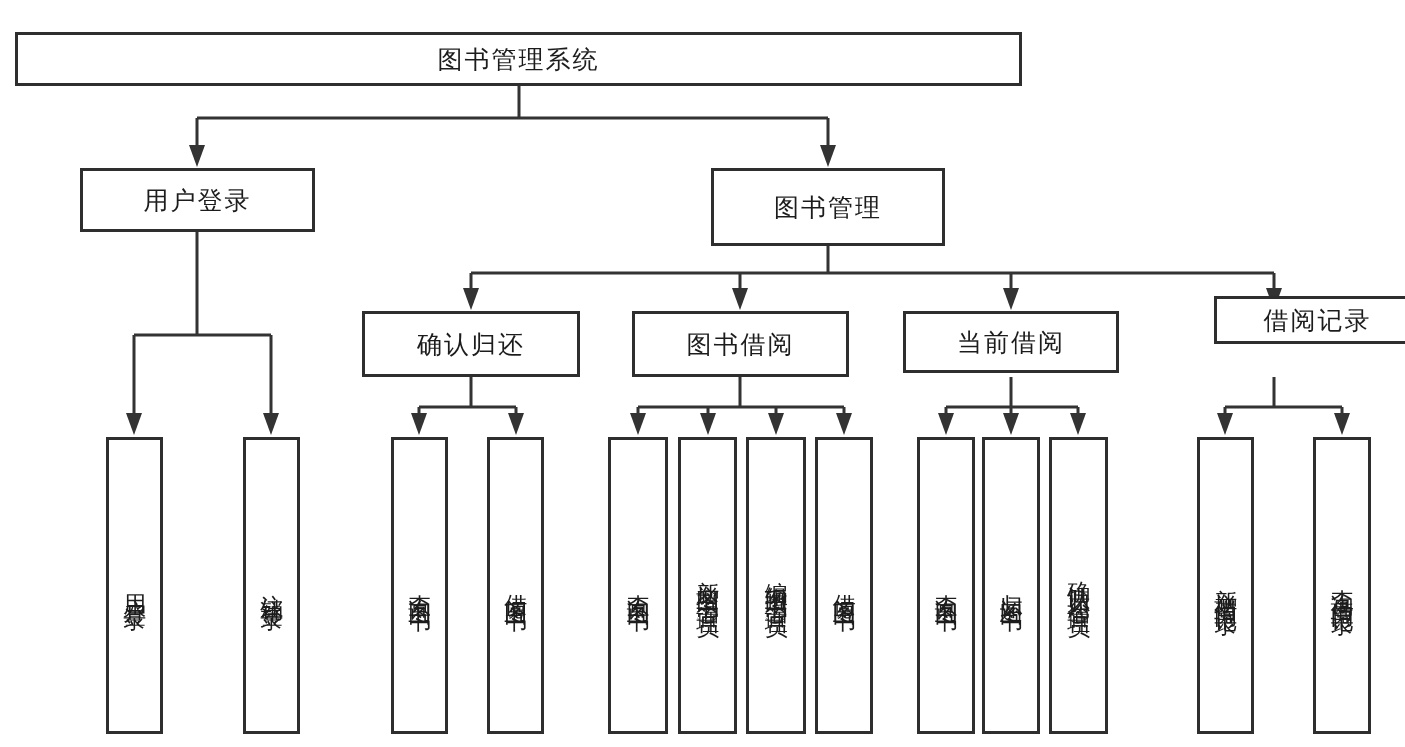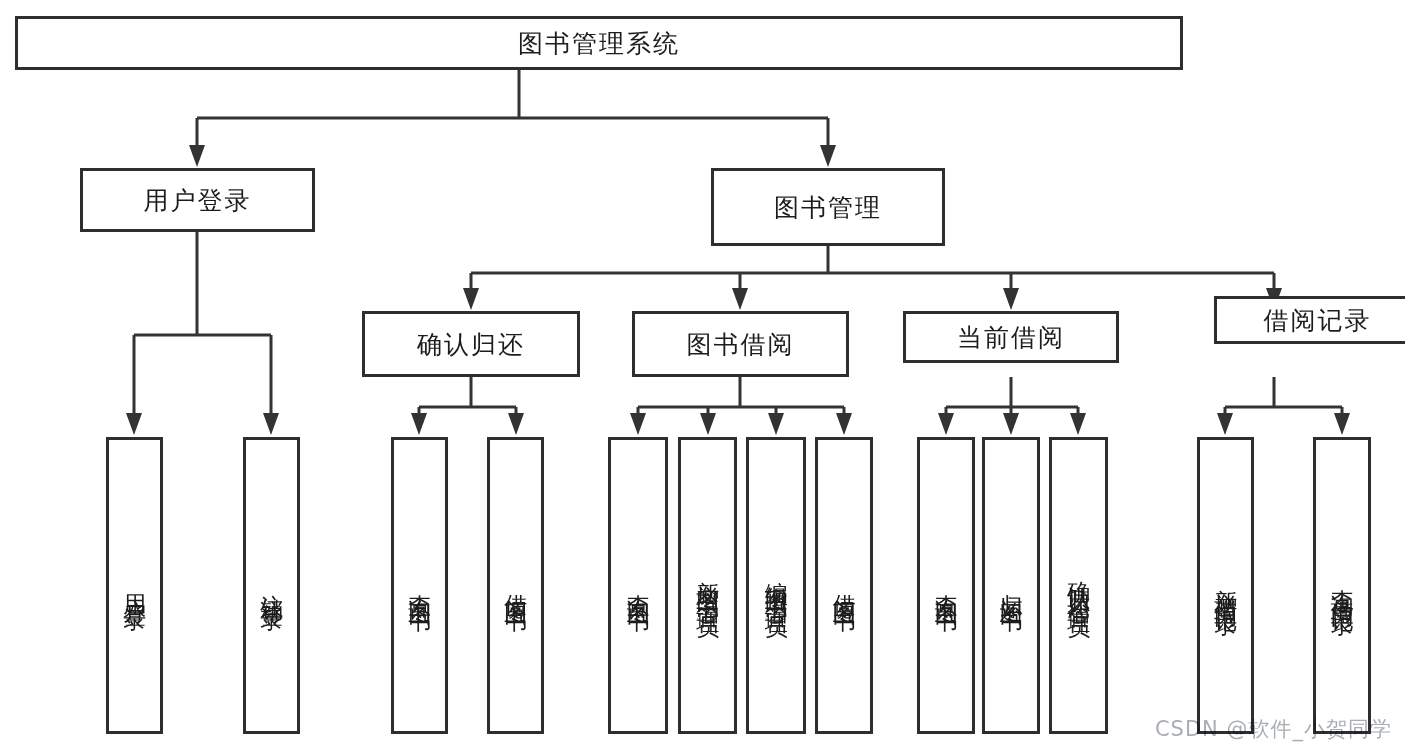--- a/index.html
+++ b/index.html
@@ -80,38 +80,38 @@
     <path d="M1011 377 V407 M946 407 H1078 M946 407 V415 M1011 407 V415 M1078 407 V415"></path>
     <polygon points="938,413 954,413 946,435" fill="#333333" stroke="none"></polygon>
     <polygon points="1003,413 1019,413 1011,435" fill="#333333" stroke="none"></polygon>
     <polygon points="1070,413 1086,413 1078,435" fill="#333333" stroke="none"></polygon>
 
     <path d="M1274 377 V407 M1225 407 H1342 M1225 407 V415 M1342 407 V415"></path>
     <polygon points="1217,413 1233,413 1225,435" fill="#333333" stroke="none"></polygon>
     <polygon points="1334,413 1350,413 1342,435" fill="#333333" stroke="none"></polygon>
   </svg>
 
-  <div class="node" style="left:15px;top:16px;width:1168px;height:54px;">
+  <div class="node" style="left:15px;top:32px;width:1007px;height:54px;">
     <span class="h-label">图书管理系统</span>
   </div>
 
   <div class="node" style="left:80px;top:168px;width:235px;height:64px;">
     <span class="h-label">用户登录</span>
   </div>
   <div class="node" style="left:711px;top:168px;width:234px;height:78px;">
     <span class="h-label">图书管理</span>
   </div>
 
   <div class="node" style="left:362px;top:311px;width:218px;height:66px;">
     <span class="h-label">确认归还</span>
   </div>
   <div class="node" style="left:632px;top:311px;width:217px;height:66px;">
     <span class="h-label">图书借阅</span>
   </div>
-  <div class="node" style="left:903px;top:311px;width:216px;height:52px;">
+  <div class="node" style="left:903px;top:311px;width:216px;height:62px;">
     <span class="h-label">当前借阅</span>
   </div>
   <div class="node" style="left:1170px;top:296px;width:207px;height:48px;margin-left:44px;">
     <span class="h-label">借阅记录</span>
   </div>
 
   <div class="node" style="left:106px;top:437px;width:57px;height:297px;">
     <span class="v-label">用户登录</span>
   </div>
   <div class="node" style="left:243px;top:437px;width:57px;height:297px;">
@@ -148,15 +148,14 @@
     <span class="v-label">确认归还（管理员）</span>
   </div>
 
   <div class="node" style="left:1197px;top:437px;width:57px;height:297px;">
     <span class="v-label">新增借阅记录</span>
   </div>
   <div class="node" style="left:1313px;top:437px;width:58px;height:297px;">
     <span class="v-label">查询借阅记录</span>
   </div>
 
-  <div class="watermark">CSDN @软件_小贺同学</div>
 
 </div>
 
 </body></html>

